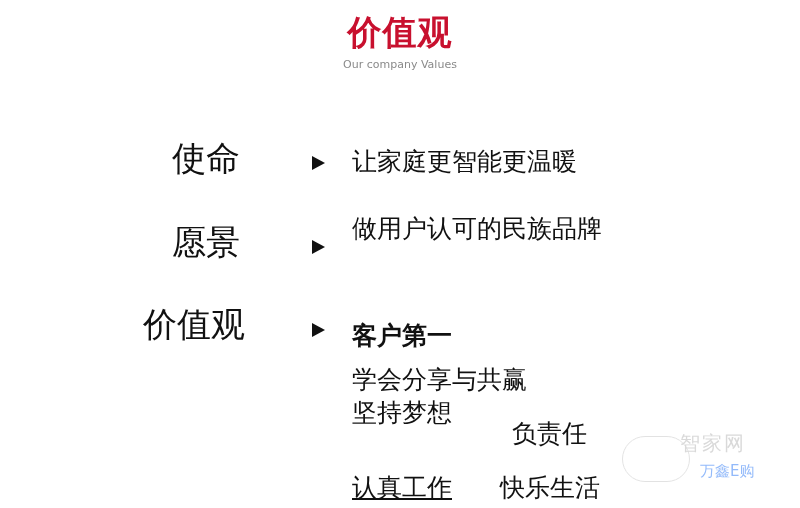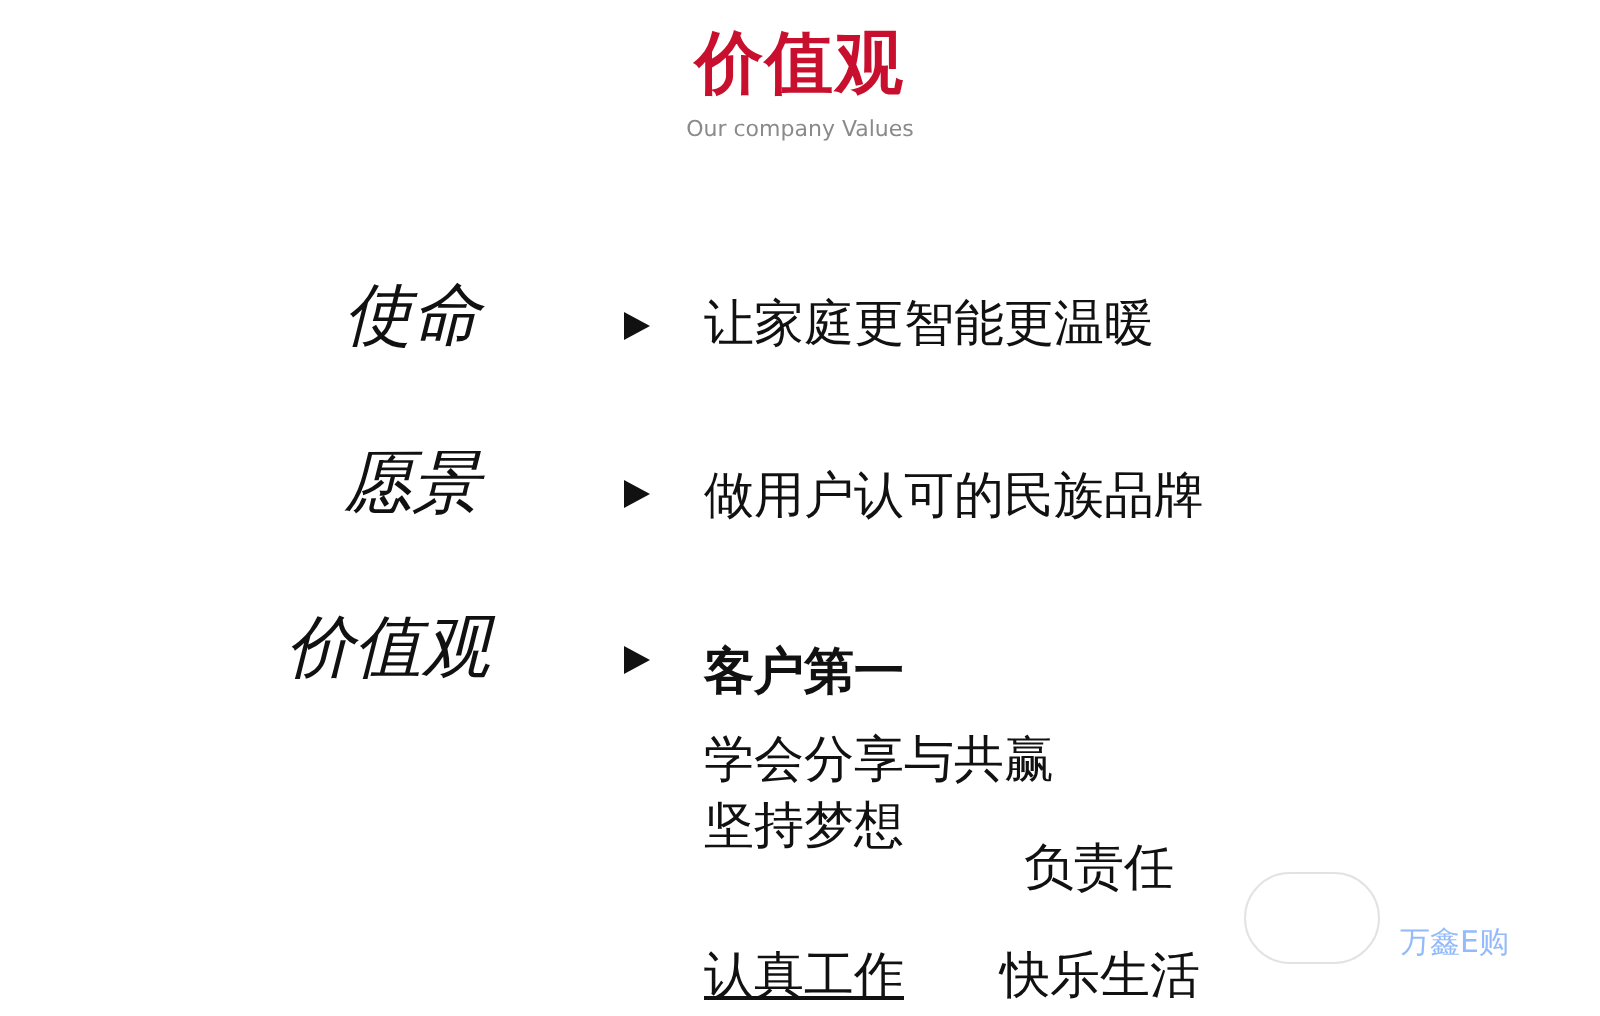--- a/index.html
+++ b/index.html
@@ -1,45 +1,46 @@
 <!DOCTYPE html>
 <html><head>
 <meta charset="utf-8">
 <style>
   html, body { margin: 0; padding: 0; }
   body { width: 800px; height: 508px; background: #ffffff; position: relative; overflow: hidden; font-family: "DejaVu Sans", sans-serif; color: #111; }
   .title { position: absolute; left: 0; width: 800px; top: 12px; text-align: center; font-size: 34px; font-weight: bold; color: #c8102e; letter-spacing: 1px; line-height: 40px; }
   .subtitle { position: absolute; left: 0; width: 800px; top: 58px; text-align: center; font-size: 11px; color: #8a8a8a; line-height: 14px; }
-  .label { position: absolute; font-size: 34px; line-height: 40px; color: #111; font-style: italic; }
+  .label { position: absolute; font-size: 34px; line-height: 40px; color: #111; }
   .arrow { position: absolute; width: 0; height: 0; border-top: 7px solid transparent; border-bottom: 7px solid transparent; border-left: 13px solid #111; }
   .item { position: absolute; font-size: 25px; line-height: 32px; color: #111; white-space: nowrap; }
   .wm { position: absolute; left: 622px; top: 428px; width: 170px; height: 70px; opacity: 0.55; }
   .wm-top { position: absolute; left: 58px; top: 2px; font-size: 20px; color: #bbb; letter-spacing: 2px; }
   .wm-bottom { position: absolute; left: 78px; top: 34px; font-size: 15px; color: #3b82f6; text-align: right; }
   .wm-cloud { position: absolute; left: 0; top: 8px; width: 66px; height: 44px; border: 1px solid #ccc; border-radius: 30px; }
 </style>
 </head>
 <body>
 
 <div class="title">价值观</div>
 <div class="subtitle">Our company Values</div>
 
 <div class="label" style="left:172px;top:138px;">使命</div>
 <div class="arrow" style="left:312px;top:156px;"></div>
 <div class="item" style="left:352px;top:146px;">让家庭更智能更温暖</div>
 
 <div class="label" style="left:172px;top:222px;">愿景</div>
 <div class="arrow" style="left:312px;top:240px;"></div>
-<div class="item" style="left:352px;top:232px;">做用户认可的民族品牌</div>
+<div class="item" style="left:352px;top:213px;">做用户认可的民族品牌</div>
 
 <div class="label" style="left:143px;top:304px;">价值观</div>
 <div class="arrow" style="left:312px;top:323px;"></div>
 <div class="item" style="left:352px;top:320px;font-weight:bold;">客户第一</div>
 <div class="item" style="left:352px;top:364px;">学会分享与共赢</div>
 <div class="item" style="left:352px;top:397px;">坚持梦想</div>
 <div class="item" style="left:512px;top:418px;">负责任</div>
 <div class="item" style="left:352px;top:472px;text-decoration:underline;">认真工作</div>
 <div class="item" style="left:500px;top:472px;">快乐生活</div>
 
 <div class="wm">
   <div class="wm-cloud"></div>
+  <div class="wm-top">智家网</div>
   <div class="wm-bottom">万鑫E购</div>
 </div>
 
 </body></html>

